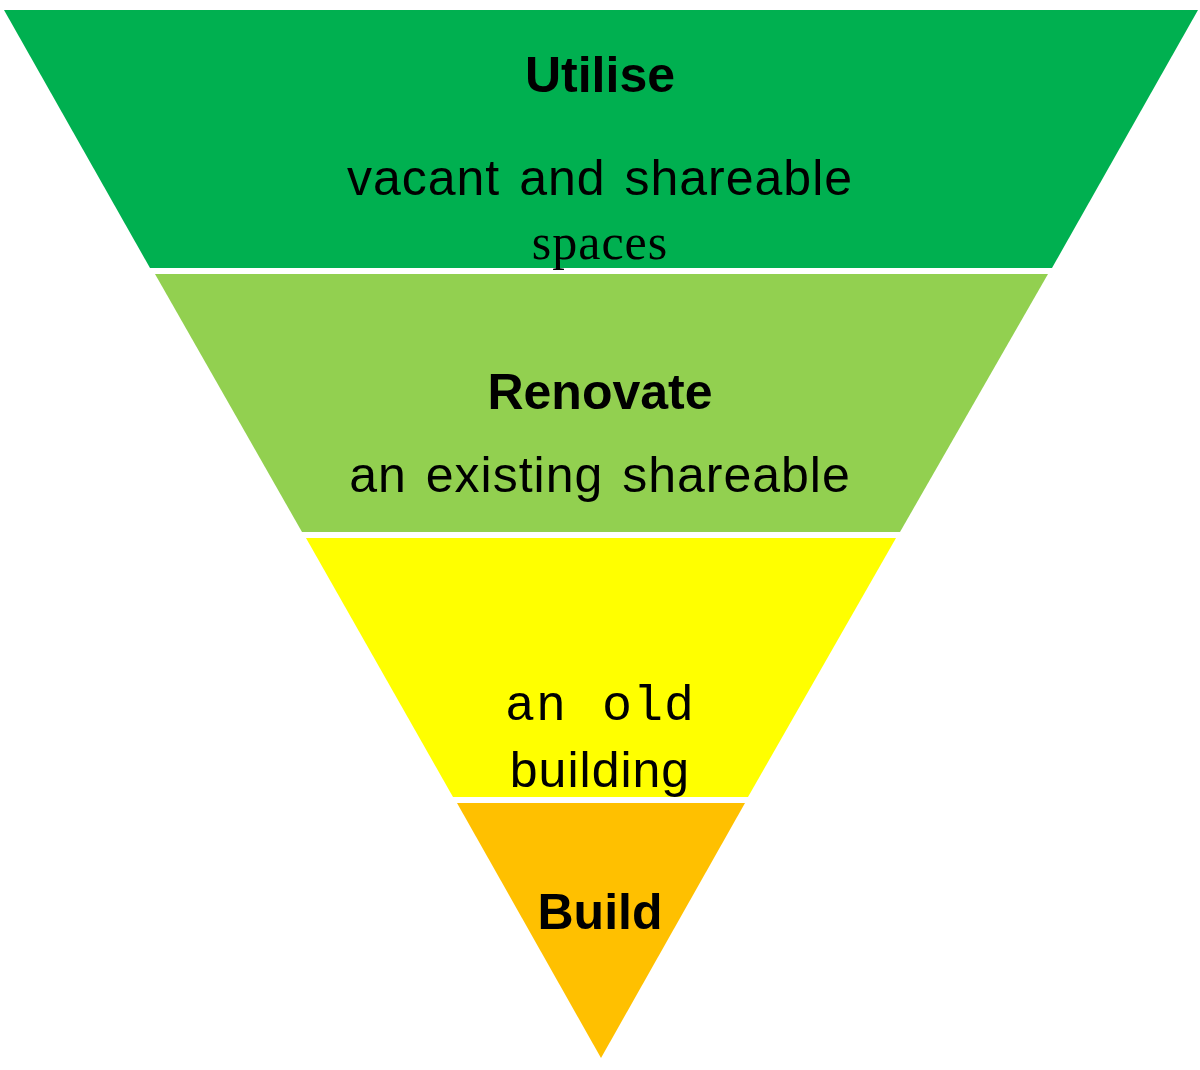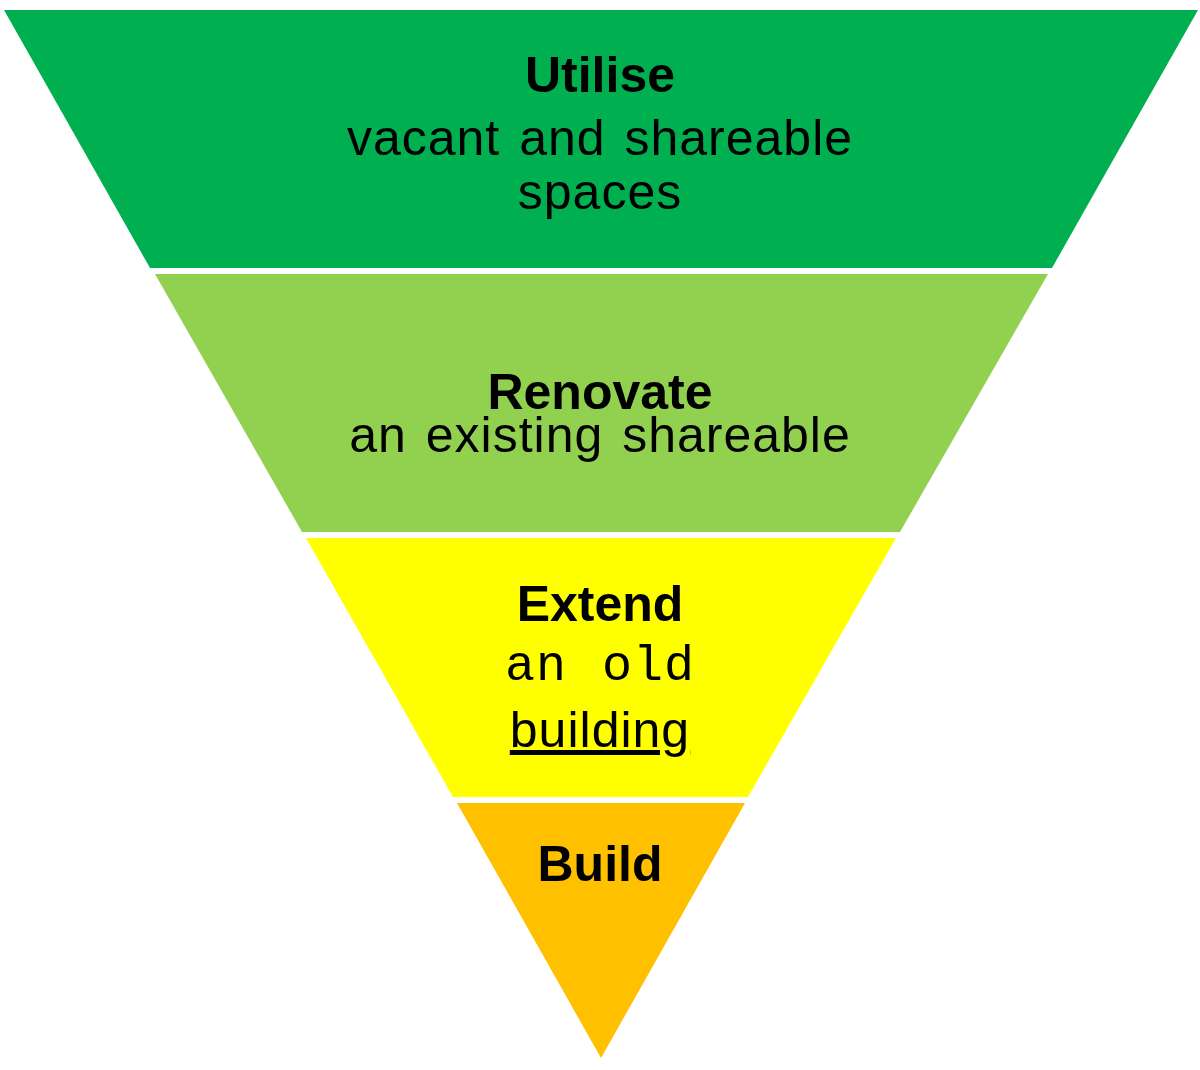--- a/index.html
+++ b/index.html
@@ -5,38 +5,37 @@
     html, body { margin: 0; padding: 0; background: #ffffff; }
     body { width: 1200px; height: 1070px; position: relative; overflow: hidden; }
     .stage { position: absolute; left: 0; top: 0; width: 1200px; height: 1070px; padding-left: 20px; }
     svg.shapes { position: absolute; left: 0; top: 0; }
     .label {
       position: absolute; left: 0; width: 1200px; text-align: center;
       font-family: "Liberation Sans", sans-serif; color: #000000;
       font-size: 50px; line-height: 64px; white-space: nowrap;
     }
     .label.bold { font-weight: bold; }
-    .label.reg { letter-spacing: 1px; word-spacing: 4px; }
+    .label.reg { letter-spacing: 1px; word-spacing: 4px; margin-top: 40px; }
   </style>
 </head>
 <body>
 
 <div class="stage">
   <svg class="shapes" width="1200" height="1070" viewBox="0 0 1200 1070">
     <polygon points="4,10 1198,10 1052,268 150,268" fill="#00B050"></polygon>
     <polygon points="155,274 1048,274 900,532 302,532" fill="#92D050"></polygon>
     <polygon points="306,538 896,538 748,797 453,797" fill="#FFFF00"></polygon>
     <polygon points="457,803 745,803 601,1058" fill="#FFC000"></polygon>
   </svg>
 
   <div class="label bold" style="top:43px;">Utilise</div>
   <div class="label reg" style="top:106px;">vacant and shareable</div>
-  <div class="label reg" style="top:160px;">spaces</div>
+  <div class="label reg" style="top:170px;font-family:Liberation Serif, serif;">spaces</div>
 
   <div class="label bold" style="top:360px;">Renovate</div>
   <div class="label reg" style="top:403px;">an existing shareable</div>
 
-  <div class="label bold" style="top:572px;">Extend</div>
   <div class="label reg" style="top:635px;font-family:Liberation Mono, monospace;">an old</div>
-  <div class="label reg" style="top:698px;text-decoration:underline;">building</div>
+  <div class="label reg" style="top:698px;">building</div>
 
-  <div class="label bold" style="top:832px;">Build</div>
+  <div class="label bold" style="top:880px;">Build</div>
 </div>
 
 </body></html>

